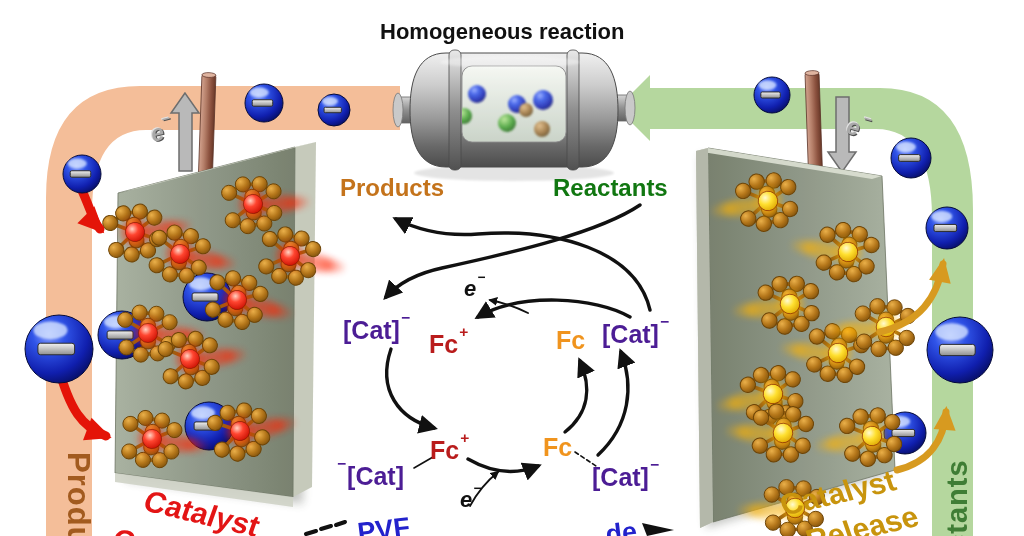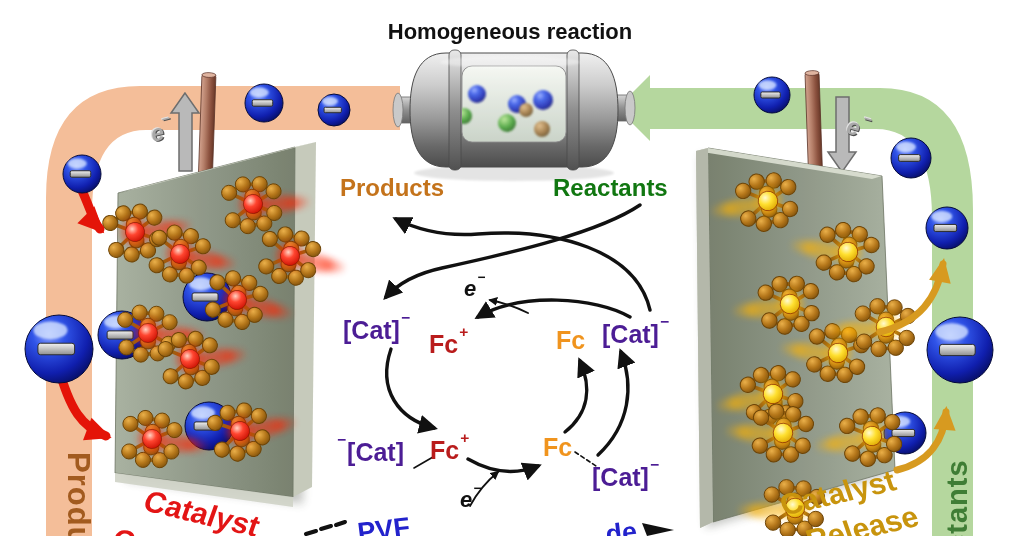--- a/index.html
+++ b/index.html
@@ -4,21 +4,21 @@
 <style>
   html,body{margin:0;padding:0;background:#fff;}
   #stage{
     position:relative;width:1024px;height:536px;overflow:hidden;background:#fff;
     font-family:"Liberation Sans","DejaVu Sans",sans-serif;
   }
   #art{position:absolute;left:0;top:0;}
   .lbl{position:absolute;white-space:nowrap;line-height:1;transform-origin:0 0;}
   .lbl sup{font-size:62%;position:relative;top:-0.45em;font-weight:inherit;margin-left:1px;}
   .lbl sup.pre{margin-right:1px;margin-left:0;}
-  .title{font-size:22px;font-weight:bold;color:#111;width:260px;text-align:center;}
+  .title{font-size:22px;font-weight:bold;color:#111;width:260px;}
   .prodword{font-size:24px;font-weight:bold;}
   .reacword{font-size:24px;font-weight:bold;}
   .cyc{font-size:25px;font-weight:bold;}
   .blue{color:#4c1d95;}
   .red{color:#b91c1c;}
   .orange{color:#f0941e;}
   .elec{font-size:22px;font-weight:bold;font-style:italic;color:#111;}
   .elec-metal{
     font-size:23px;font-weight:bold;font-style:italic;color:#a9a9a9;
     text-shadow:1px 1px 0 #4f4f4f,-1px -1px 0 #e3e3e3;
@@ -612,21 +612,21 @@
     <span>Fc</span><sup>+</sup>
   </div>
   <div class="lbl cyc orange" style="left:556px;top:328px;">Fc</div>
   <div class="lbl cyc blue" style="left:602px;top:321px;">
     <span>[Cat]</span><sup>−</sup>
   </div>
   <div class="lbl elec" style="left:464px;top:277px;">
     <span>e</span><sup>−</sup>
   </div>
 
-  <div class="lbl cyc blue" style="left:337px;top:439px;">
+  <div class="lbl cyc blue" style="left:337px;top:463px;">
     <sup class="pre">−</sup><span>[Cat]</span>
   </div>
   <div class="lbl cyc red" style="left:430px;top:437px;">
     <span>Fc</span><sup>+</sup>
   </div>
   <div class="lbl cyc orange" style="left:543px;top:435px;">Fc</div>
   <div class="lbl cyc blue" style="left:592px;top:464px;">
     <span>[Cat]</span><sup>−</sup>
   </div>
   <div class="lbl elec" style="left:460px;top:488px;">

